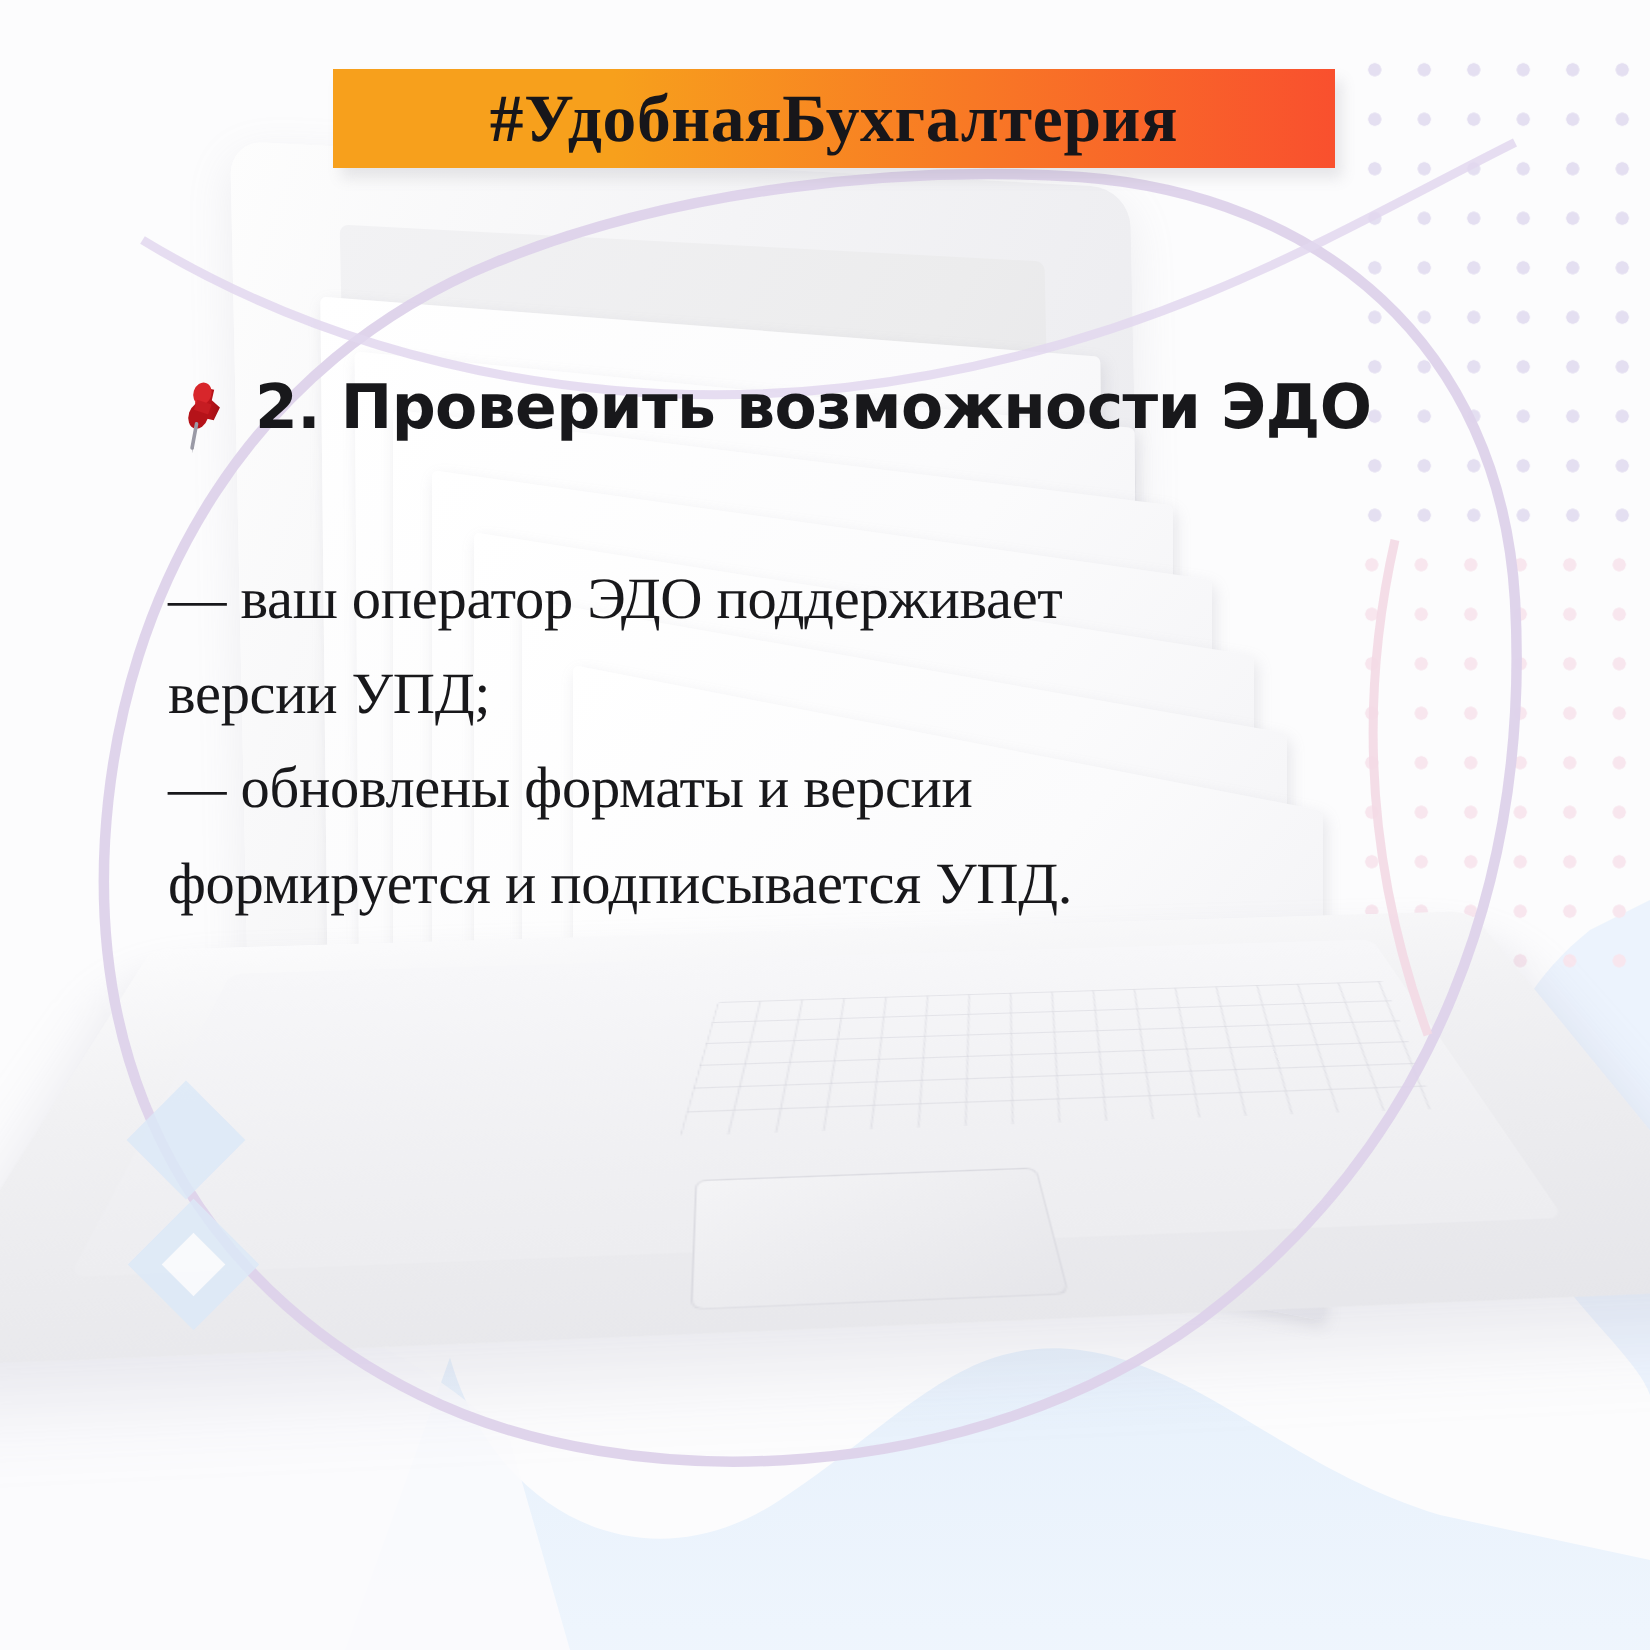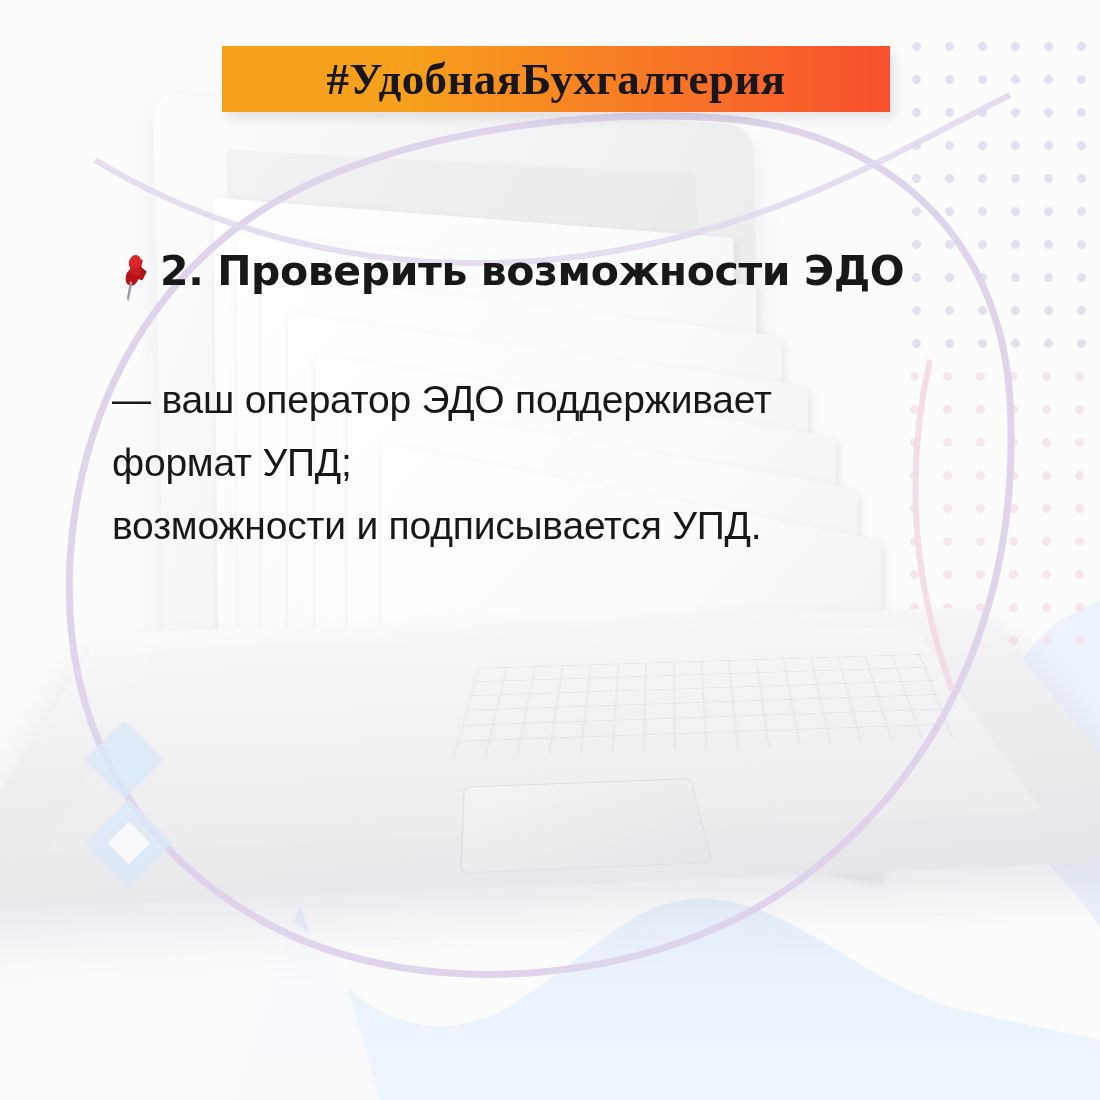--- a/index.html
+++ b/index.html
@@ -120,21 +120,21 @@
   
   #content {
     position:absolute;
     left:112px; top:250px;
     width:900px;
   }
 
   #headline-row {
     display:flex;
     align-items:flex-start;
-    gap:4px;
+    gap:14px;
     margin-bottom:70px;
   }
   .pin {
     width:44px; height:44px;
     flex:0 0 44px;
     margin-top:4px;
     position:relative;
   }
   .pin svg { display:block; transform:rotate(-32deg); }
 
@@ -142,21 +142,21 @@
     font-family:"DejaVu Sans", sans-serif;
     font-weight:bold;
     font-size:41px;
     line-height:1.05;
     color:#18181b;
     letter-spacing:-.4px;
     white-space:nowrap;
   }
 
   #body-copy {
-    font-family:Liberation Sans, sans-serif;
+    font-family:Liberation Serif, serif;
     font-size:39px;
     line-height:1.62;
     color:#18181b;
     letter-spacing:-.2px;
     max-width:900px;
   }
   #body-copy .bl { display:block; white-space:nowrap; }
 </style>
 </head>
 <body style="background: rgb(252, 252, 253);">
@@ -243,18 +243,19 @@
           <rect x="22" y="14" width="7" height="10" fill="#c61c22" transform="rotate(-40 25 19)"></rect>
           <path d="M16 26 L5 38" stroke="#9a9aa6" stroke-width="2.4" stroke-linecap="round"></path>
           <path d="M5.4 38.4 L3 41 L5.6 38.8 Z" fill="#7c7c88"></path>
         </svg>
       </span>
       <span id="headline">2. Проверить возможности ЭДО</span>
     </div>
 
     <div id="body-copy">
       <span class="bl">— ваш оператор ЭДО поддерживает</span>
-      <span class="bl">формат УПД;</span>
-      <span class="bl">возможности и подписывается УПД.</span>
+      <span class="bl">версии УПД;</span>
+      <span class="bl">— обновлены форматы и версии</span>
+      <span class="bl">формируется и подписывается УПД.</span>
     </div>
 
   </div>
 </div>
 
 </body></html>

